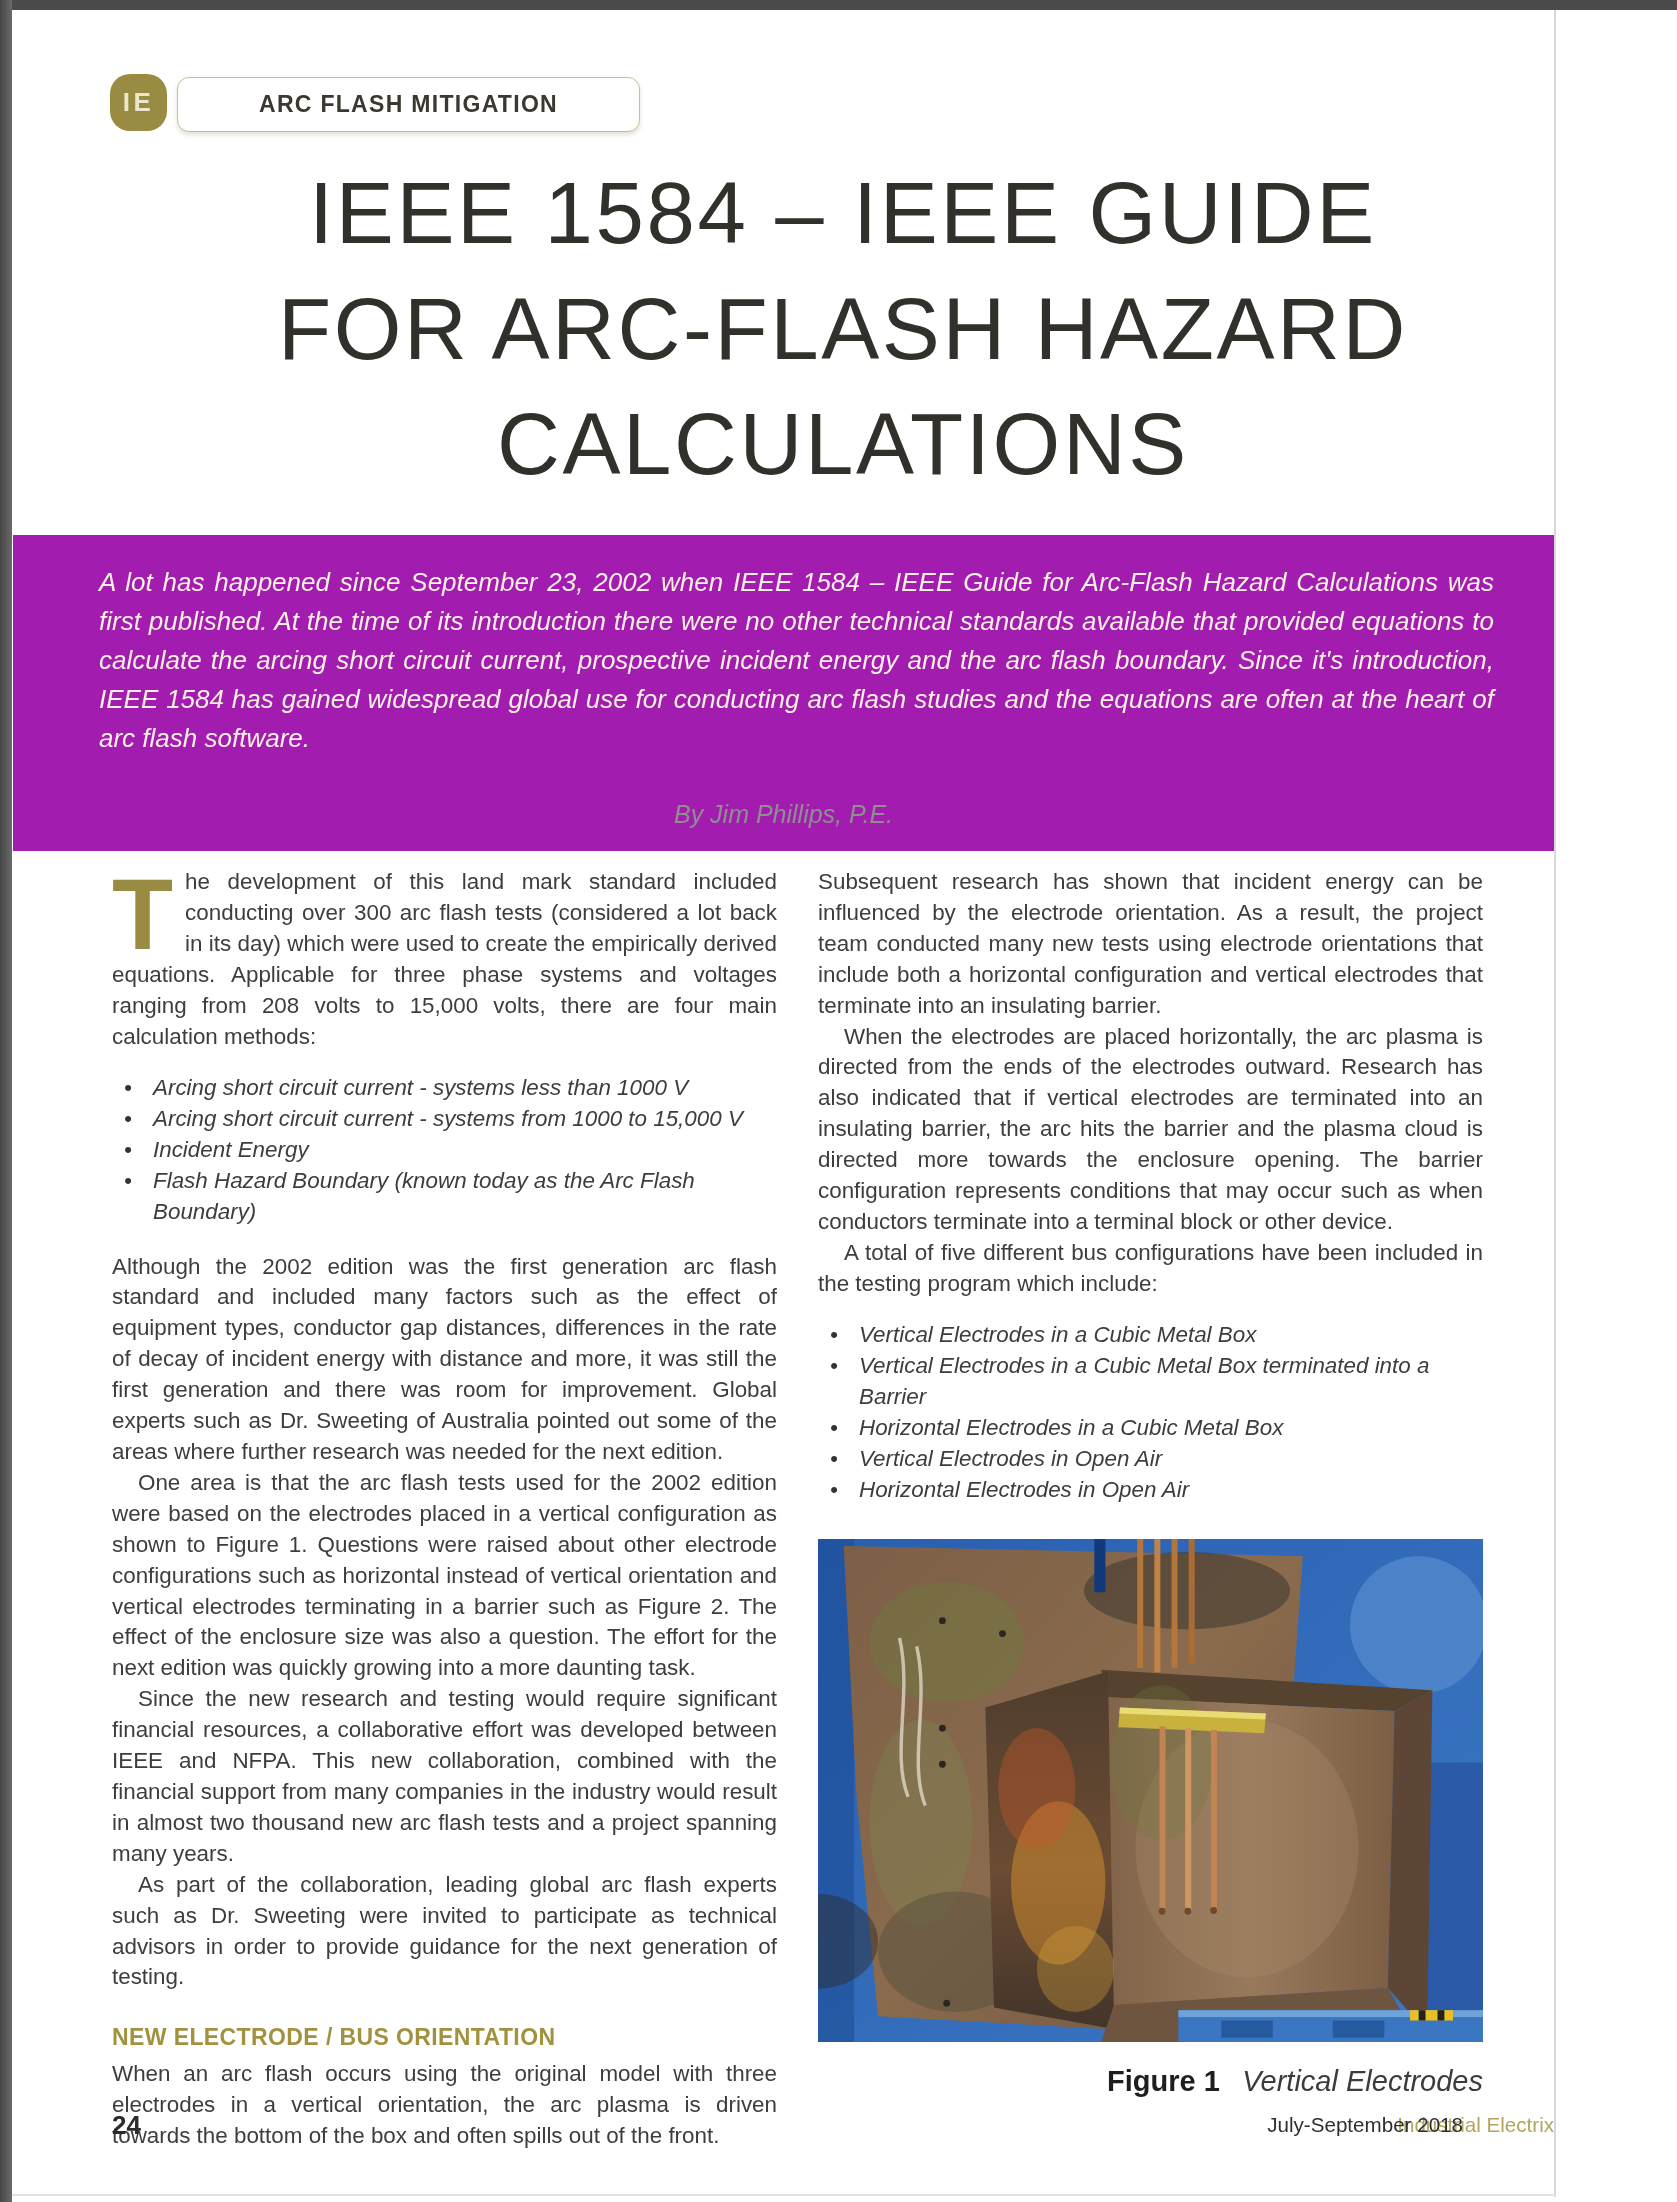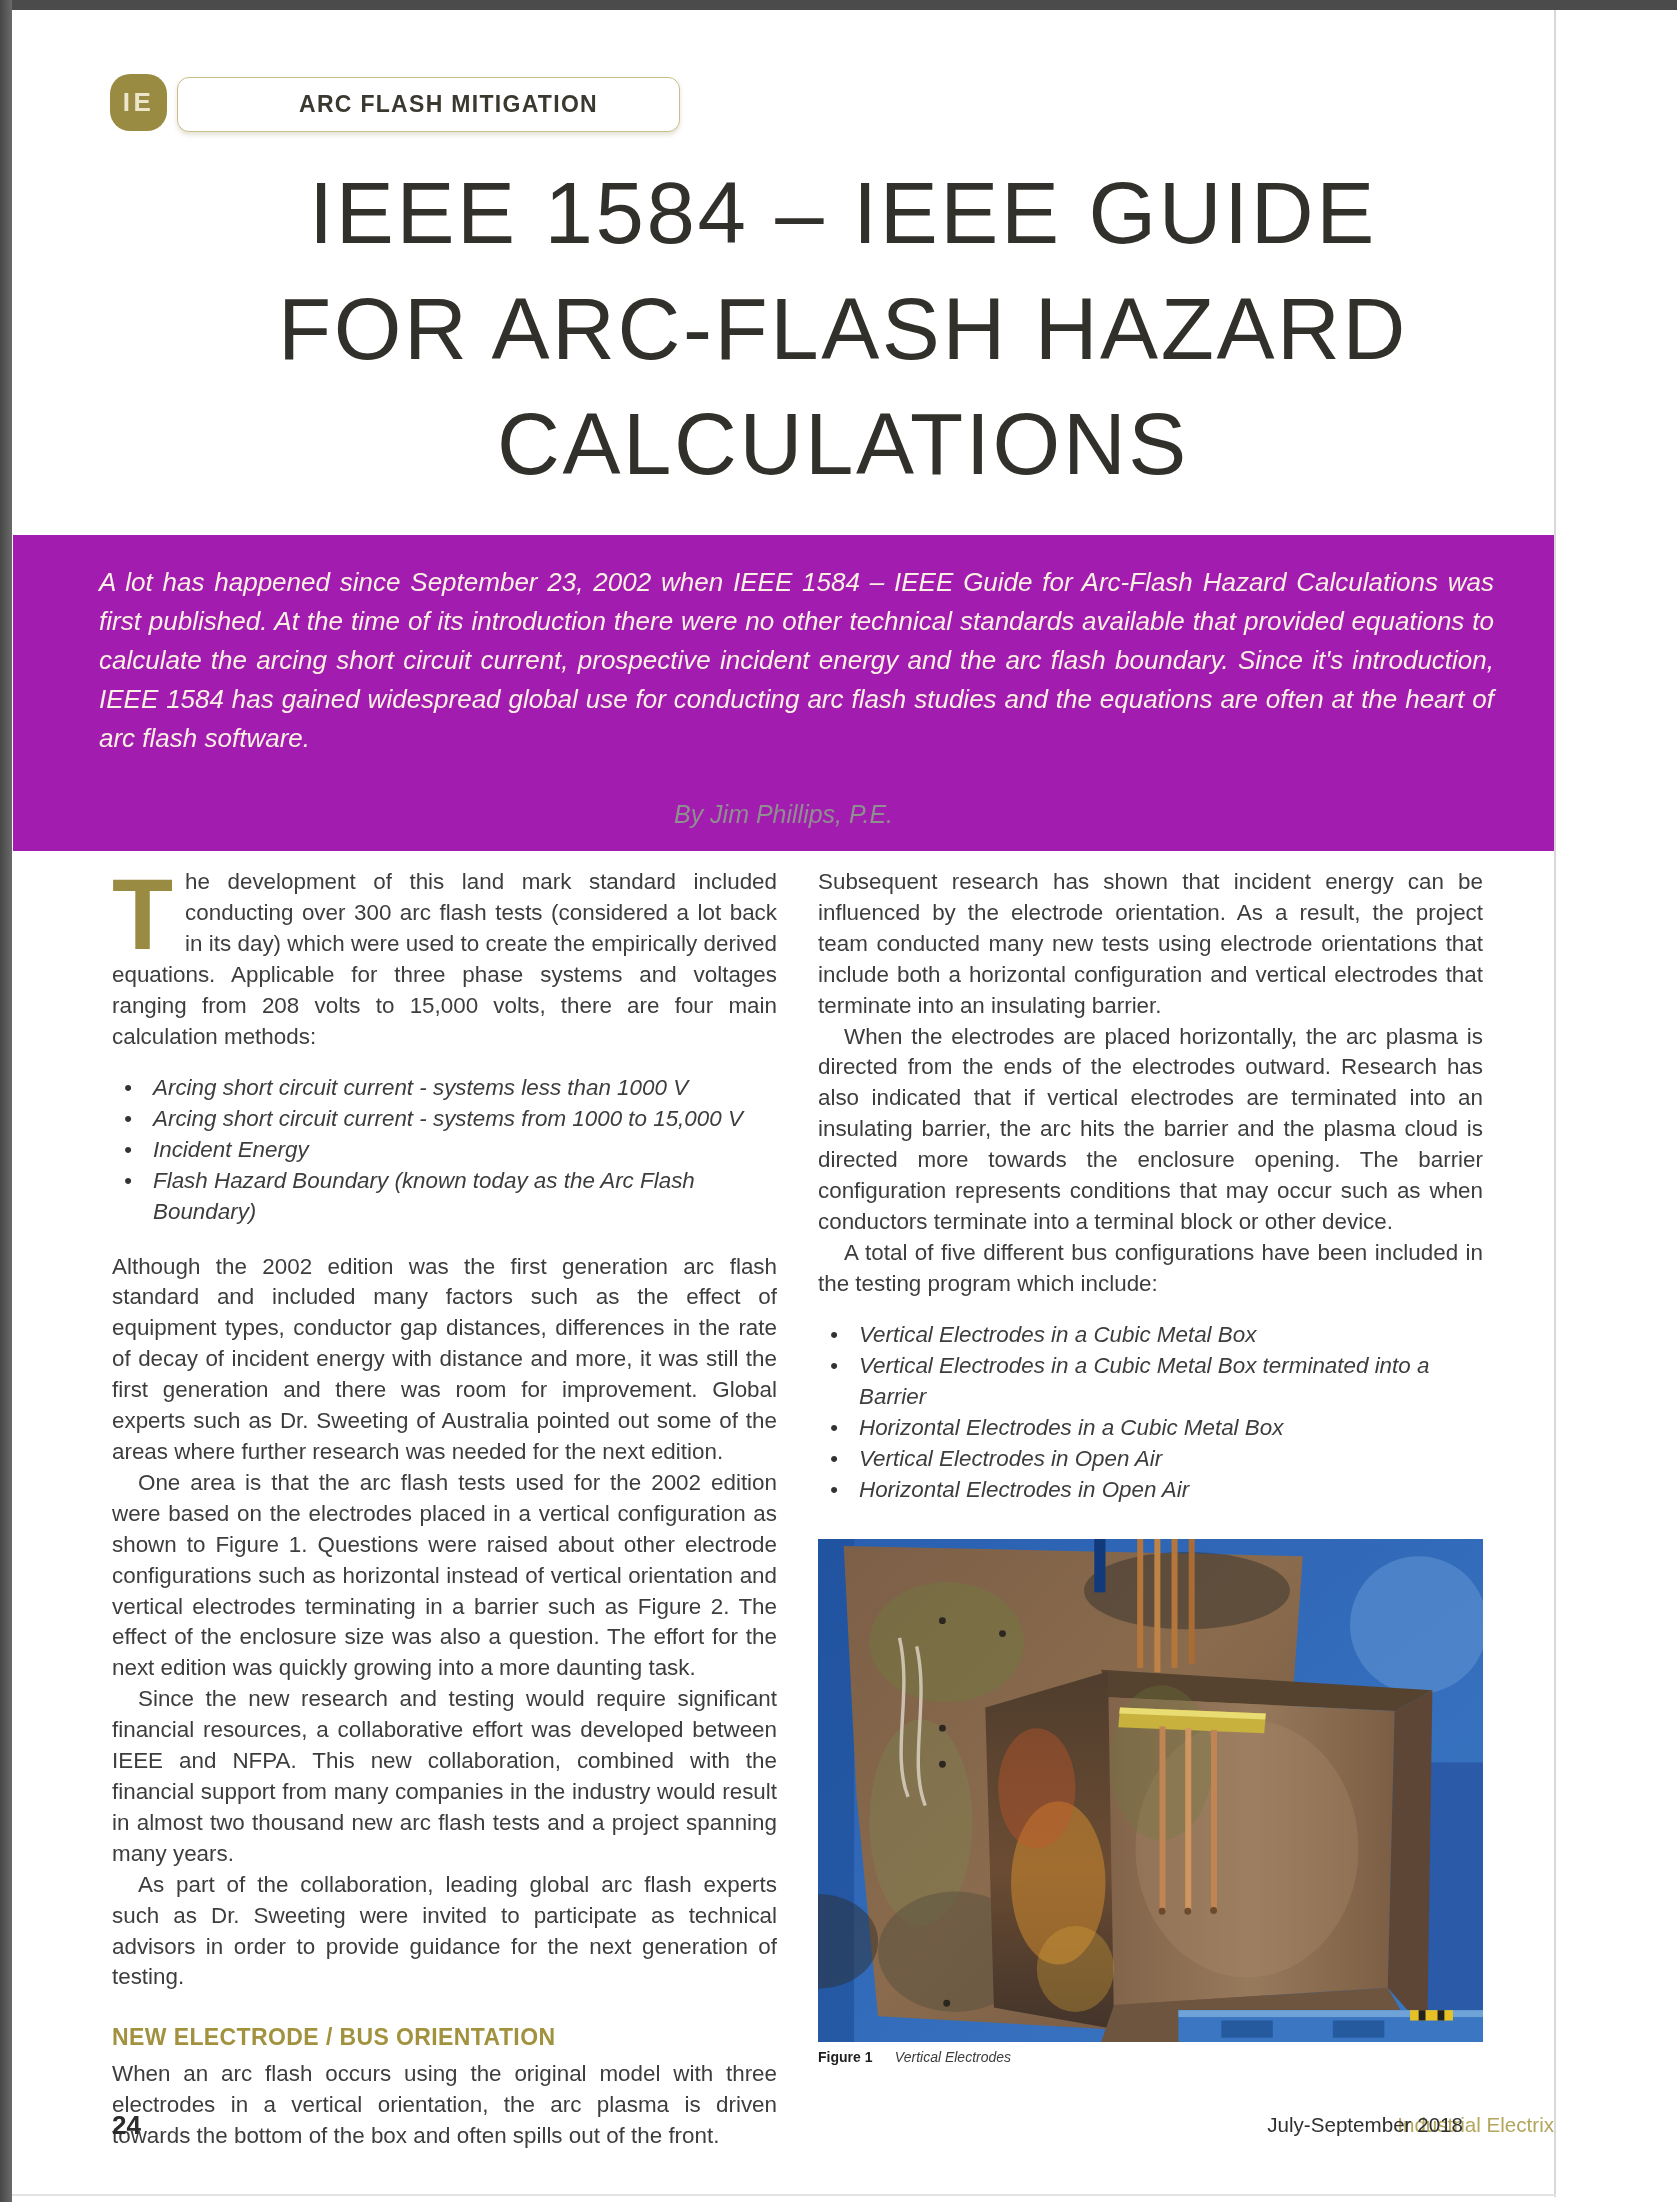--- a/index.html
+++ b/index.html
@@ -4,21 +4,21 @@
 <style>
   html,body{margin:0;padding:0;background:#ffffff;}
   body{width:1678px;height:2203px;position:relative;font-family:"Liberation Sans",sans-serif;color:#3d3d3d;-webkit-font-smoothing:antialiased;}
   .scan-frame-top{position:absolute;left:0;top:0;width:1678px;height:10.3px;background:#4b4b4b;}
   .scan-frame-left{position:absolute;left:0;top:0;width:12px;height:2203px;background:linear-gradient(to right,#474747,#6a6a6a);}
   .scan-frame-right{position:absolute;left:1554px;top:10.3px;width:1.7px;height:2187px;background:#d8d8d8;}
   .scan-frame-bottom{position:absolute;left:12px;top:2194px;width:1544px;height:1.7px;background:#e3e3e3;}
 
   
   .badge-logo{position:absolute;left:110px;top:74px;width:57px;height:57px;background:#9a8b43;border-radius:20px;display:flex;align-items:center;justify-content:center;color:#ece7cb;font-size:26px;font-weight:bold;letter-spacing:3.4px;}
-  .badge-pill{position:absolute;left:177px;top:77px;width:461px;height:53px;background:#ffffff;border:1.7px solid #c9bf8e;border-radius:12px;box-shadow:0 2.6px 4.3px rgba(150,140,90,.25);display:flex;align-items:center;justify-content:center;padding-left:40px;}
+  .badge-pill{position:absolute;left:177px;top:77px;width:461px;height:53px;background:#ffffff;border:1.7px solid #c9bf8e;border-radius:12px;box-shadow:0 2.6px 4.3px rgba(150,140,90,.25);display:flex;align-items:center;justify-content:center;}
   .badge-pill span{font-size:23px;font-weight:bold;color:#3a382f;letter-spacing:1.3px;}
 
   
   .page-title{position:absolute;left:13px;top:155px;width:1660px;text-align:center;color:#32302b;font-weight:300;font-size:87px;line-height:1.33;letter-spacing:2.6px;}
 
   
   .intro-box{position:absolute;left:13px;top:535px;width:1541px;height:316px;background:#a21caf;box-sizing:border-box;padding:27.5px 60px 0 86px;}
   .intro-box p{margin:0;font-size:26px;font-style:italic;line-height:1.5;text-align:justify;color:#fbf0e3;}
 
   .byline{position:absolute;left:13px;top:800px;width:1541px;text-align:center;font-size:25px;font-style:italic;color:#8f8f8f;}
@@ -30,21 +30,21 @@
   .col p.indent{text-indent:26px;}
   .dropcap{float:left;font-size:100px;line-height:.8;color:#9a8b43;font-weight:600;padding:6.9px 12px 0 0;}
   ul.bullets{list-style:none;margin:20.6px 0 24px 0;padding:0 0 0 12px;font-style:italic;}
   ul.bullets li{position:relative;padding-left:29px;margin:0;text-align:left;}
   ul.bullets li::before{content:"•";position:absolute;left:0;top:0;color:#333;font-size:22.4px;}
   .section-heading{margin:29px 0 5.2px 0 !important;font-size:23px;font-weight:bold;color:#a2923f;letter-spacing:0.4px;text-align:left;}
 
   
   .figure-block{margin-top:33px;}
   .figure-photo{width:665px;height:503px;display:block;background:#2b62b4;}
-  .figure-caption{margin-top:6px;font-size:14px;text-align:left;}
+  .figure-caption{margin-top:19px;font-size:29px;text-align:right;}
   .figure-caption .flabel{font-weight:bold;color:#1e1e1e;margin-right:22.4px;}
   .figure-caption .ftext{font-style:italic;color:#3c3c3c;}
 
   
   .footer{position:absolute;left:0;top:2110px;width:1678px;height:43px;}
   .footer .pageno{position:absolute;left:112px;top:0;font-size:26px;font-weight:bold;color:#2b2b2b;}
   .footer .pub{position:absolute;left:13px;top:3.4px;width:1541px;text-align:right;font-size:20.6px;color:#b3a65c;}
   .footer .issue{position:absolute;right:215px;top:3.4px;font-size:20.6px;color:#2f2f2f;}
 </style>
 </head>

